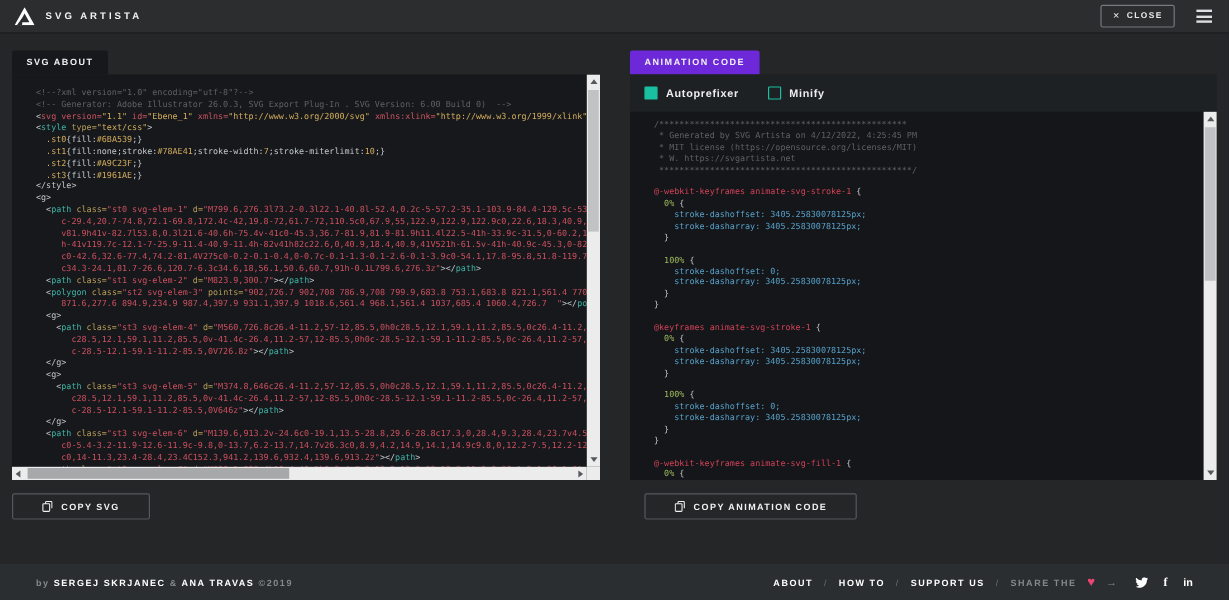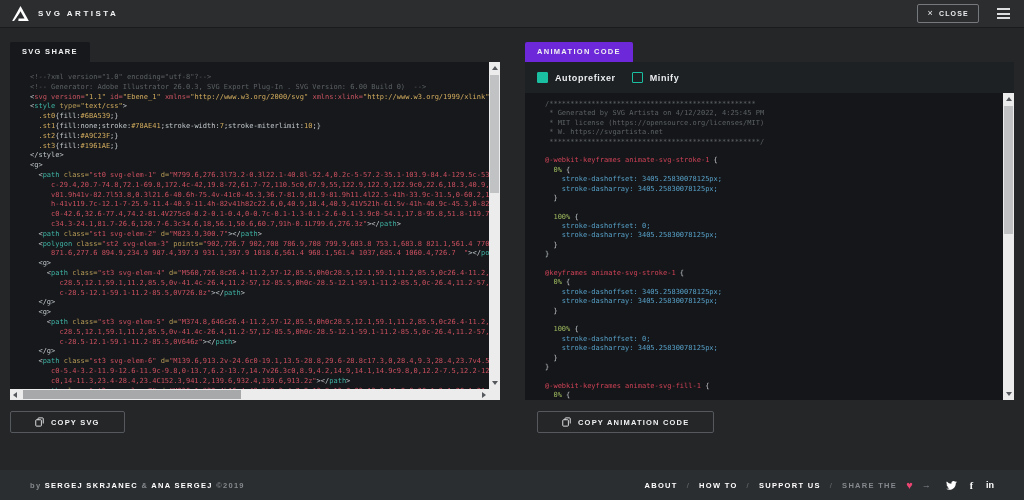--- a/index.html
+++ b/index.html
@@ -23,21 +23,21 @@
   .tab { position:absolute; top:42px; height:20px; line-height:20px; padding:0 12px;
     color:#f0f1f2; font-size:7.5px; font-weight:bold; letter-spacing:1.3px;
     border-radius:2px 2px 0 0; cursor:pointer; }
   .tab-left { left:10px; background:#16181b; }
   .tab-right { left:525px; background:#6d28d9; }
 
   
   .left-panel { position:absolute; left:10px; top:62px; width:490px; height:338px;
     background:#16181b; overflow:hidden; }
   .right-strip { position:absolute; left:525px; top:62px; width:489px; height:31px;
-    background:#1e2124; display:flex; align-items:center; padding:0 12px; gap:16px; }
+    background:#1e2124; display:flex; align-items:center; padding:0 12px; gap:24px; }
   .right-panel { position:absolute; left:525px; top:93px; width:489px; height:307px;
     background:#141619; overflow:hidden; }
 
   
   .code { font-family:"DejaVu Sans Mono", monospace; font-size:7px; white-space:pre;
     overflow:hidden; }
   .code-left { position:absolute; left:0; top:0; right:11px; bottom:11px; padding:11px 0 0 20px; }
   .code-left .code-line { line-height:9.8px; height:9.8px; }
   .code-right { position:absolute; left:0; top:0; right:11px; bottom:0; padding:7px 0 0 20px; }
   .code-right .code-line { line-height:9.4px; height:9.4px; }
@@ -107,21 +107,21 @@
       <span>CLOSE</span>
     </button>
     <div class="hamburger">
       <div></div>
         <div></div>
         <div></div>
     </div>
   </div>
 </div>
 
-<div class="tab tab-left">SVG SHARE</div>
+<div class="tab tab-left">SVG ABOUT</div>
 <div class="tab tab-right">ANIMATION CODE</div>
 
 <div class="left-panel">
   <div class="code code-left"><div class="code-line"><span class="tk-c">&lt;!--?xml version="1.0" encoding="utf-8"?--&gt;</span></div><div class="code-line"><span class="tk-c">&lt;!-- Generator: Adobe Illustrator 26.0.3, SVG Export Plug-In . SVG Version: 6.00 Build 0)  --&gt;</span></div><div class="code-line"><span class="tk-p">&lt;</span><span class="tk-r">svg version=</span><span class="tk-y">"1.1"</span><span class="tk-r"> id=</span><span class="tk-y">"Ebene_1"</span><span class="tk-r"> xmlns=</span><span class="tk-y">"http://www.w3.org/2000/svg"</span><span class="tk-r"> xmlns:xlink=</span><span class="tk-y">"http://www.w3.org/1999/xlink"</span></div><div class="code-line"><span class="tk-p">&lt;</span><span class="tk-t">style</span><span class="tk-a"> type=</span><span class="tk-y">"text/css"</span><span class="tk-p">&gt;</span></div><div class="code-line"><span class="tk-y">  .st0</span><span class="tk-p">{fill:</span><span class="tk-y">#6BA539</span><span class="tk-p">;}</span></div><div class="code-line"><span class="tk-y">  .st1</span><span class="tk-p">{fill:none;stroke:</span><span class="tk-y">#78AE41</span><span class="tk-p">;stroke-width:</span><span class="tk-y">7</span><span class="tk-p">;stroke-miterlimit:</span><span class="tk-y">10</span><span class="tk-p">;}</span></div><div class="code-line"><span class="tk-y">  .st2</span><span class="tk-p">{fill:</span><span class="tk-y">#A9C23F</span><span class="tk-p">;}</span></div><div class="code-line"><span class="tk-y">  .st3</span><span class="tk-p">{fill:</span><span class="tk-y">#1961AE</span><span class="tk-p">;}</span></div><div class="code-line"><span class="tk-p">&lt;/style&gt;</span></div><div class="code-line"><span class="tk-p">&lt;g&gt;</span></div><div class="code-line"><span class="tk-p">  &lt;</span><span class="tk-t">path</span><span class="tk-a"> class=</span><span class="tk-s">"st0 svg-elem-1"</span><span class="tk-a"> d=</span><span class="tk-s">"M799.6,276.3l73.2-0.3l22.1-40.8l-52.4,0.2c-5-57.2-35.1-103.9-84.4-129.5c-53.2-</span></div><div class="code-line"><span class="tk-s">     c-29.4,20.7-74.8,72.1-69.8,172.4c-42,19.8-72,61.7-72,110.5c0,67.9,55,122.9,122.9,122.9c0,22.6,18.3,40.9,40.9</span></div><div class="code-line"><span class="tk-s">     v81.9h41v-82.7l53.8,0.3l21.6-40.6h-75.4v-41c0-45.3,36.7-81.9,81.9-81.9h11.4l22.5-41h-33.9c-31.5,0-60.2,11.9-</span></div><div class="code-line"><span class="tk-s">     h-41v119.7c-12.1-7-25.9-11.4-40.9-11.4h-82v41h82c22.6,0,40.9,18.4,40.9,41V521h-61.5v-41h-40.9c-45.3,0-82-36.</span></div><div class="code-line"><span class="tk-s">     c0-42.6,32.6-77.4,74.2-81.4V275c0-0.2-0.1-0.4,0-0.7c-0.1-1.3-0.1-2.6-0.1-3.9c0-54.1,17.8-95.8,51.8-119.7</span></div><div class="code-line"><span class="tk-s">     c34.3-24.1,81.7-26.6,120.7-6.3c34.6,18,56.1,50.6,60.7,91h-0.1L799.6,276.3z"</span><span class="tk-p">&gt;&lt;/</span><span class="tk-t">path</span><span class="tk-p">&gt;</span></div><div class="code-line"><span class="tk-p">  &lt;</span><span class="tk-t">path</span><span class="tk-a"> class=</span><span class="tk-s">"st1 svg-elem-2"</span><span class="tk-a"> d=</span><span class="tk-s">"M823.9,300.7"</span><span class="tk-p">&gt;&lt;/</span><span class="tk-t">path</span><span class="tk-p">&gt;</span></div><div class="code-line"><span class="tk-p">  &lt;</span><span class="tk-t">polygon</span><span class="tk-a"> class=</span><span class="tk-s">"st2 svg-elem-3"</span><span class="tk-a"> points=</span><span class="tk-s">"902,726.7 902,708 786.9,708 799.9,683.8 753.1,683.8 821.1,561.4 770.6,</span></div><div class="code-line"><span class="tk-s">     871.6,277.6 894.9,234.9 987.4,397.9 931.1,397.9 1018.6,561.4 968.1,561.4 1037,685.4 1060.4,726.7  "</span><span class="tk-p">&gt;&lt;/</span><span class="tk-t">polygon</span></div><div class="code-line"><span class="tk-p">  &lt;g&gt;</span></div><div class="code-line"><span class="tk-p">    &lt;</span><span class="tk-t">path</span><span class="tk-a"> class=</span><span class="tk-s">"st3 svg-elem-4"</span><span class="tk-a"> d=</span><span class="tk-s">"M560,726.8c26.4-11.2,57-12,85.5,0h0c28.5,12.1,59.1,11.2,85.5,0c26.4-11.2,57-</span></div><div class="code-line"><span class="tk-s">       c28.5,12.1,59.1,11.2,85.5,0v-41.4c-26.4,11.2-57,12-85.5,0h0c-28.5-12.1-59.1-11.2-85.5,0c-26.4,11.2-57,12-8</span></div><div class="code-line"><span class="tk-s">       c-28.5-12.1-59.1-11.2-85.5,0V726.8z"</span><span class="tk-p">&gt;&lt;/</span><span class="tk-t">path</span><span class="tk-p">&gt;</span></div><div class="code-line"><span class="tk-p">  &lt;/g&gt;</span></div><div class="code-line"><span class="tk-p">  &lt;g&gt;</span></div><div class="code-line"><span class="tk-p">    &lt;</span><span class="tk-t">path</span><span class="tk-a"> class=</span><span class="tk-s">"st3 svg-elem-5"</span><span class="tk-a"> d=</span><span class="tk-s">"M374.8,646c26.4-11.2,57-12,85.5,0h0c28.5,12.1,59.1,11.2,85.5,0c26.4-11.2,57-</span></div><div class="code-line"><span class="tk-s">       c28.5,12.1,59.1,11.2,85.5,0v-41.4c-26.4,11.2-57,12-85.5,0h0c-28.5-12.1-59.1-11.2-85.5,0c-26.4,11.2-57,12-8</span></div><div class="code-line"><span class="tk-s">       c-28.5-12.1-59.1-11.2-85.5,0V646z"</span><span class="tk-p">&gt;&lt;/</span><span class="tk-t">path</span><span class="tk-p">&gt;</span></div><div class="code-line"><span class="tk-p">  &lt;/g&gt;</span></div><div class="code-line"><span class="tk-p">  &lt;</span><span class="tk-t">path</span><span class="tk-a"> class=</span><span class="tk-s">"st3 svg-elem-6"</span><span class="tk-a"> d=</span><span class="tk-s">"M139.6,913.2v-24.6c0-19.1,13.5-28.8,29.6-28.8c17.3,0,28.4,9.3,28.4,23.7v4.5h-1</span></div><div class="code-line"><span class="tk-s">     c0-5.4-3.2-11.9-12.6-11.9c-9.8,0-13.7,6.2-13.7,14.7v26.3c0,8.9,4.2,14.9,14.1,14.9c9.8,0,12.2-7.5,12.2-12.6v-</span></div><div class="code-line"><span class="tk-s">     c0,14-11.3,23.4-28.4,23.4C152.3,941.2,139.6,932.4,139.6,913.2z"</span><span class="tk-p">&gt;&lt;/</span><span class="tk-t">path</span><span class="tk-p">&gt;</span></div><div class="code-line"><span class="tk-p">  &lt;</span><span class="tk-t">path</span><span class="tk-a"> class=</span><span class="tk-s">"st3 svg-elem-7"</span><span class="tk-a"> d=</span><span class="tk-s">"M230.1,832.4h16.4v40.5h0.3c4.7-9,13.8-13.2,23-13.2c11.9,0,20.1,9.1,20.1,21.5v5</span></div></div>
   <div class="sb-v has-h">
     <div class="arr arr-up"></div>
     <div class="sb-thumb-v" style="top:13px; height:118px;"></div>
     <div class="arr arr-down"></div>
   </div>
   <div class="sb-h">
@@ -166,21 +166,21 @@
     <path d="M4 3.5 V2 a1 1 0 0 1 1-1 h5 a1 1 0 0 1 1 1 v6.5" fill="none" stroke="#f0f1f2" stroke-width="1.2"></path>
   </svg>
   <span>COPY ANIMATION CODE</span>
 </button>
 
 <div class="footer">
   <div>
     <span class="dim">by</span>
     <span class="lite">SERGEJ SKRJANEC</span>
     <span class="dim">&amp;</span>
-    <span class="lite">ANA SERGEJ</span>
+    <span class="lite">ANA TRAVAS</span>
     <span class="dim">©2019</span>
   </div>
   <div class="footer-right">
     <span class="flink">ABOUT</span>
     <span class="fdiv">/</span>
     <span class="flink">HOW TO</span>
     <span class="fdiv">/</span>
     <span class="flink">SUPPORT US</span>
     <span class="fdiv">/</span>
     <span class="dim">SHARE THE</span>

